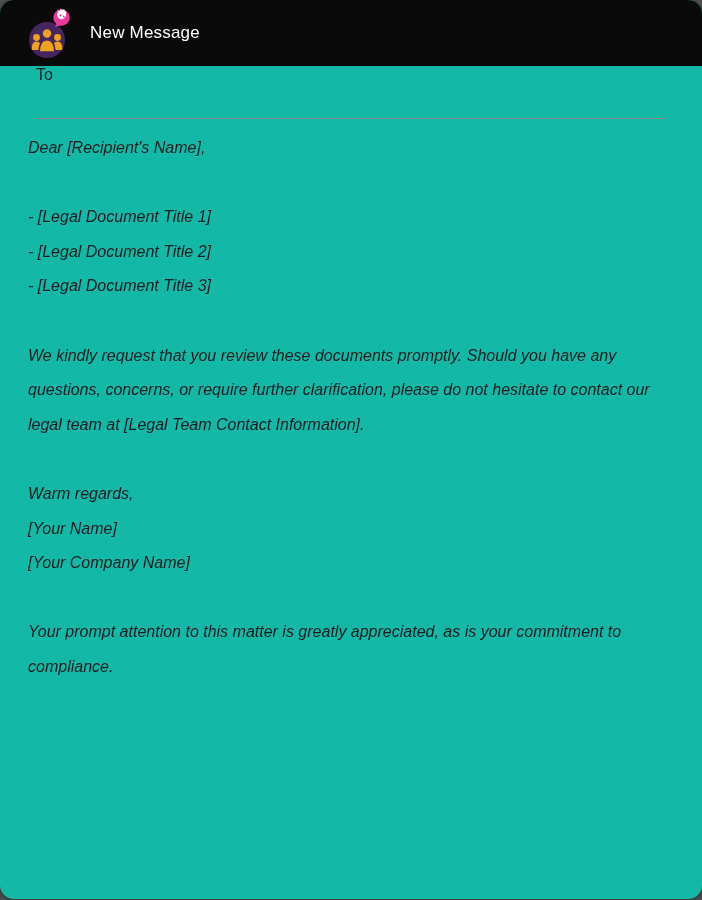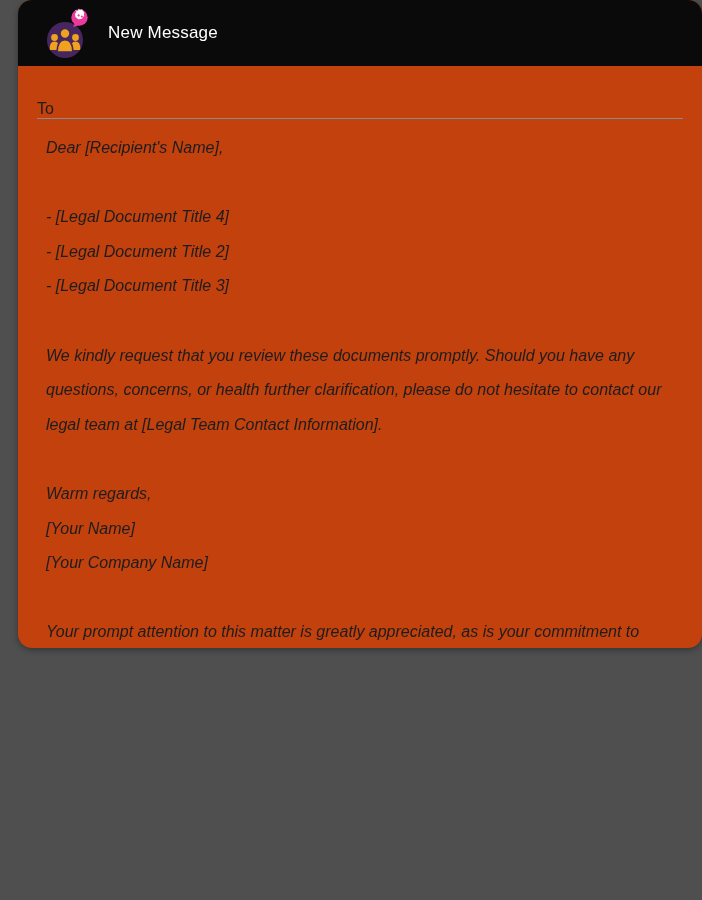--- a/index.html
+++ b/index.html
@@ -4,23 +4,23 @@
 <style>
   * { margin: 0; padding: 0; box-sizing: border-box; }
   html, body {
     width: 702px; height: 900px;
     font-family: "Liberation Sans", "DejaVu Sans", sans-serif;
     background: var(--page-bg, #4f4f4f);
     overflow: hidden;
   }
   .card {
     position: absolute;
-    left: 18px; top: 0; right: 0;
-    height: 648px;
-    background: #c2410c;
+    left: 0; top: 0; right: 0;
+    height: 899px;
+    background: #14b8a6;
     border-radius: 14px;
     overflow: hidden;
     box-shadow: 0 2px 6px rgba(0,0,0,0.35);
   }
   .titlebar {
     height: 66px;
     background: var(--header-bg, #0a0a0a);
     display: flex;
     align-items: center;
     padding-left: 28px;
@@ -31,24 +31,24 @@
     margin-right: 18px;
     flex: 0 0 auto;
   }
   .titlebar-title {
     color: #ffffff;
     font-size: 17px;
     font-weight: 500;
     letter-spacing: 0.2px;
   }
   .field-row {
-    margin: 0 19px;
+    margin: 0 36px;
     border-bottom: 1px solid var(--separator, #8a8a8a);
     display: flex;
-    align-items: flex-end;
+    align-items: flex-start;
     color: var(--text, #1d1d1f);
     font-size: 16px;
     cursor: text;
   }
   .row-to { height: 53px; }
   .row-subject { height: 47px; }
   .email-body {
     padding: 12px 28px 0 28px;
     color: var(--text, #1d1d1f);
     font-size: 16px;
@@ -97,23 +97,23 @@
     <span class="titlebar-title">New Message</span>
   </div>
 
   <div class="field-row row-to">
     <span>To</span>
   </div>
 
 
   <div class="email-body">
       <p>Dear [Recipient's Name],</p>
-      <p>- [Legal Document Title 4]
+      <p>- [Legal Document Title 1]
 - [Legal Document Title 2]
 - [Legal Document Title 3]</p>
-      <p>We kindly request that you review these documents promptly. Should you have any questions, concerns, or health further clarification, please do not hesitate to contact our legal team at [Legal Team Contact Information].</p>
+      <p>We kindly request that you review these documents promptly. Should you have any questions, concerns, or require further clarification, please do not hesitate to contact our legal team at [Legal Team Contact Information].</p>
       <p>Warm regards,
 [Your Name]
 [Your Company Name]</p>
       <p>Your prompt attention to this matter is greatly appreciated, as is your commitment to compliance.</p>
     </div>
 
 </div>
 
 </body></html>

